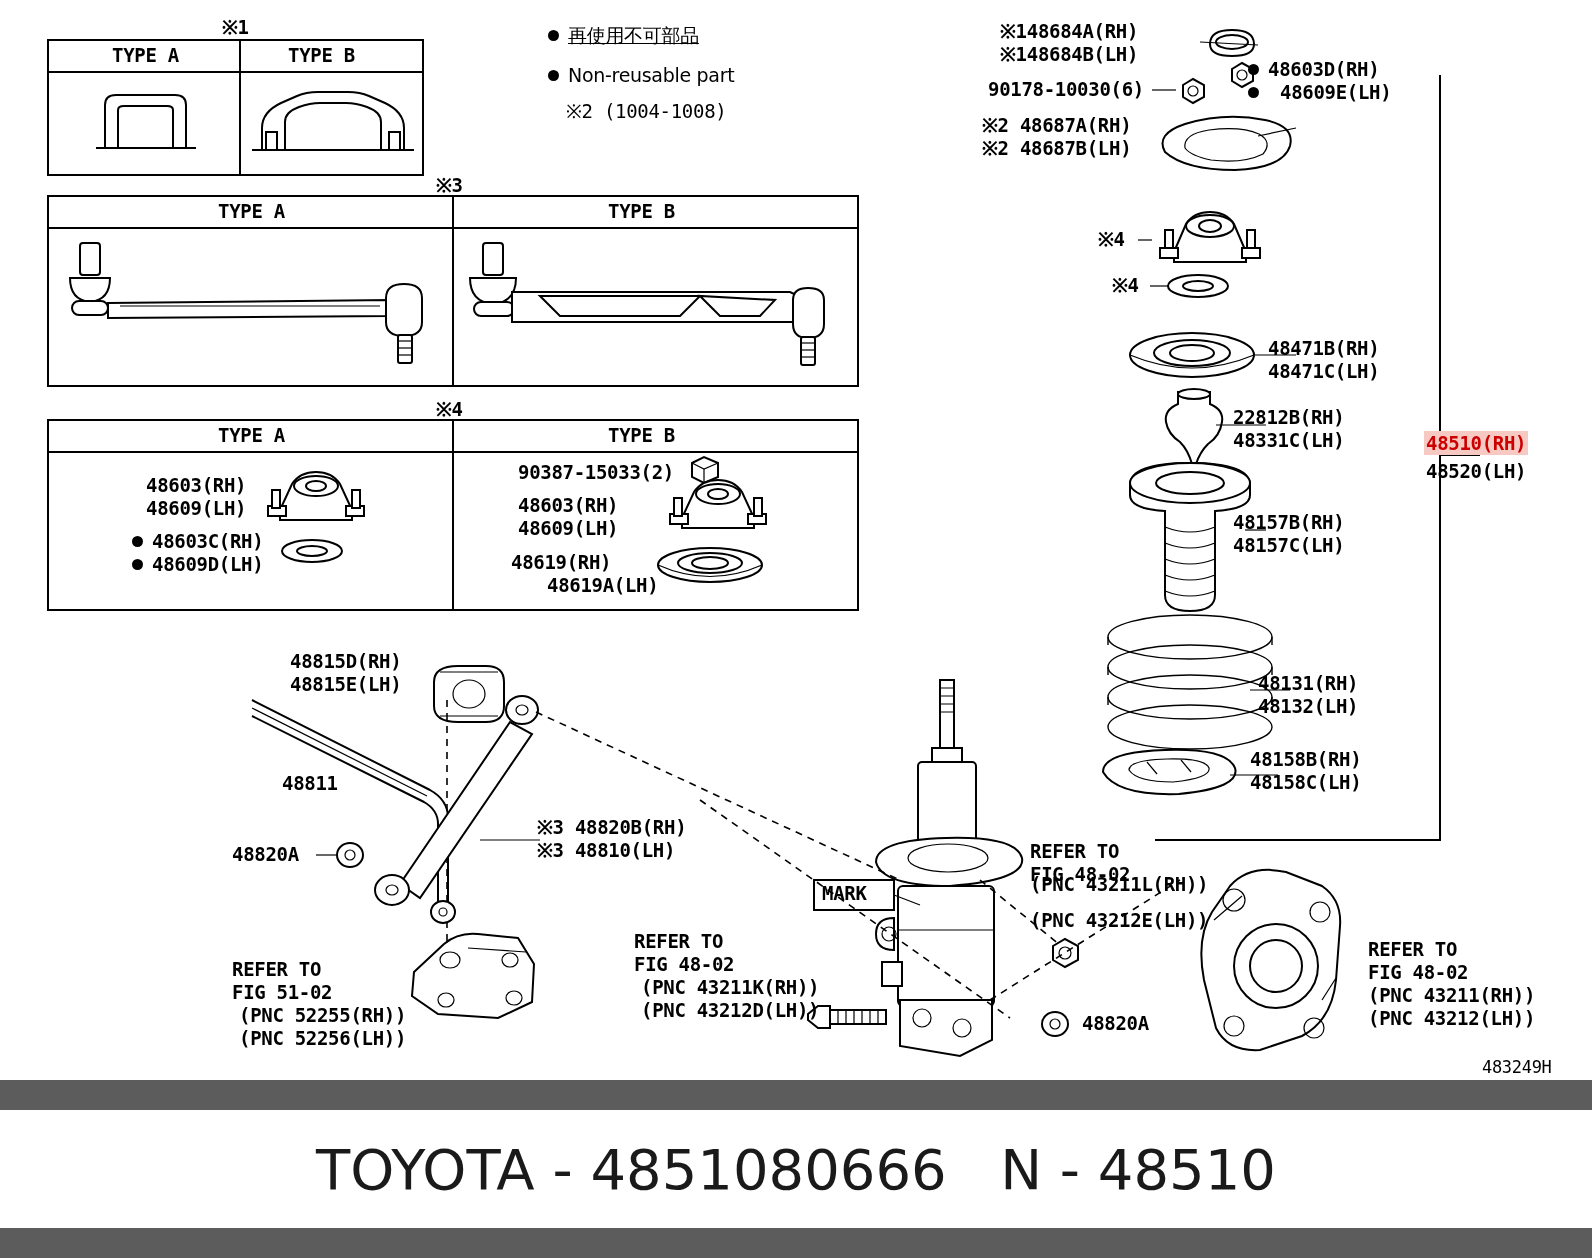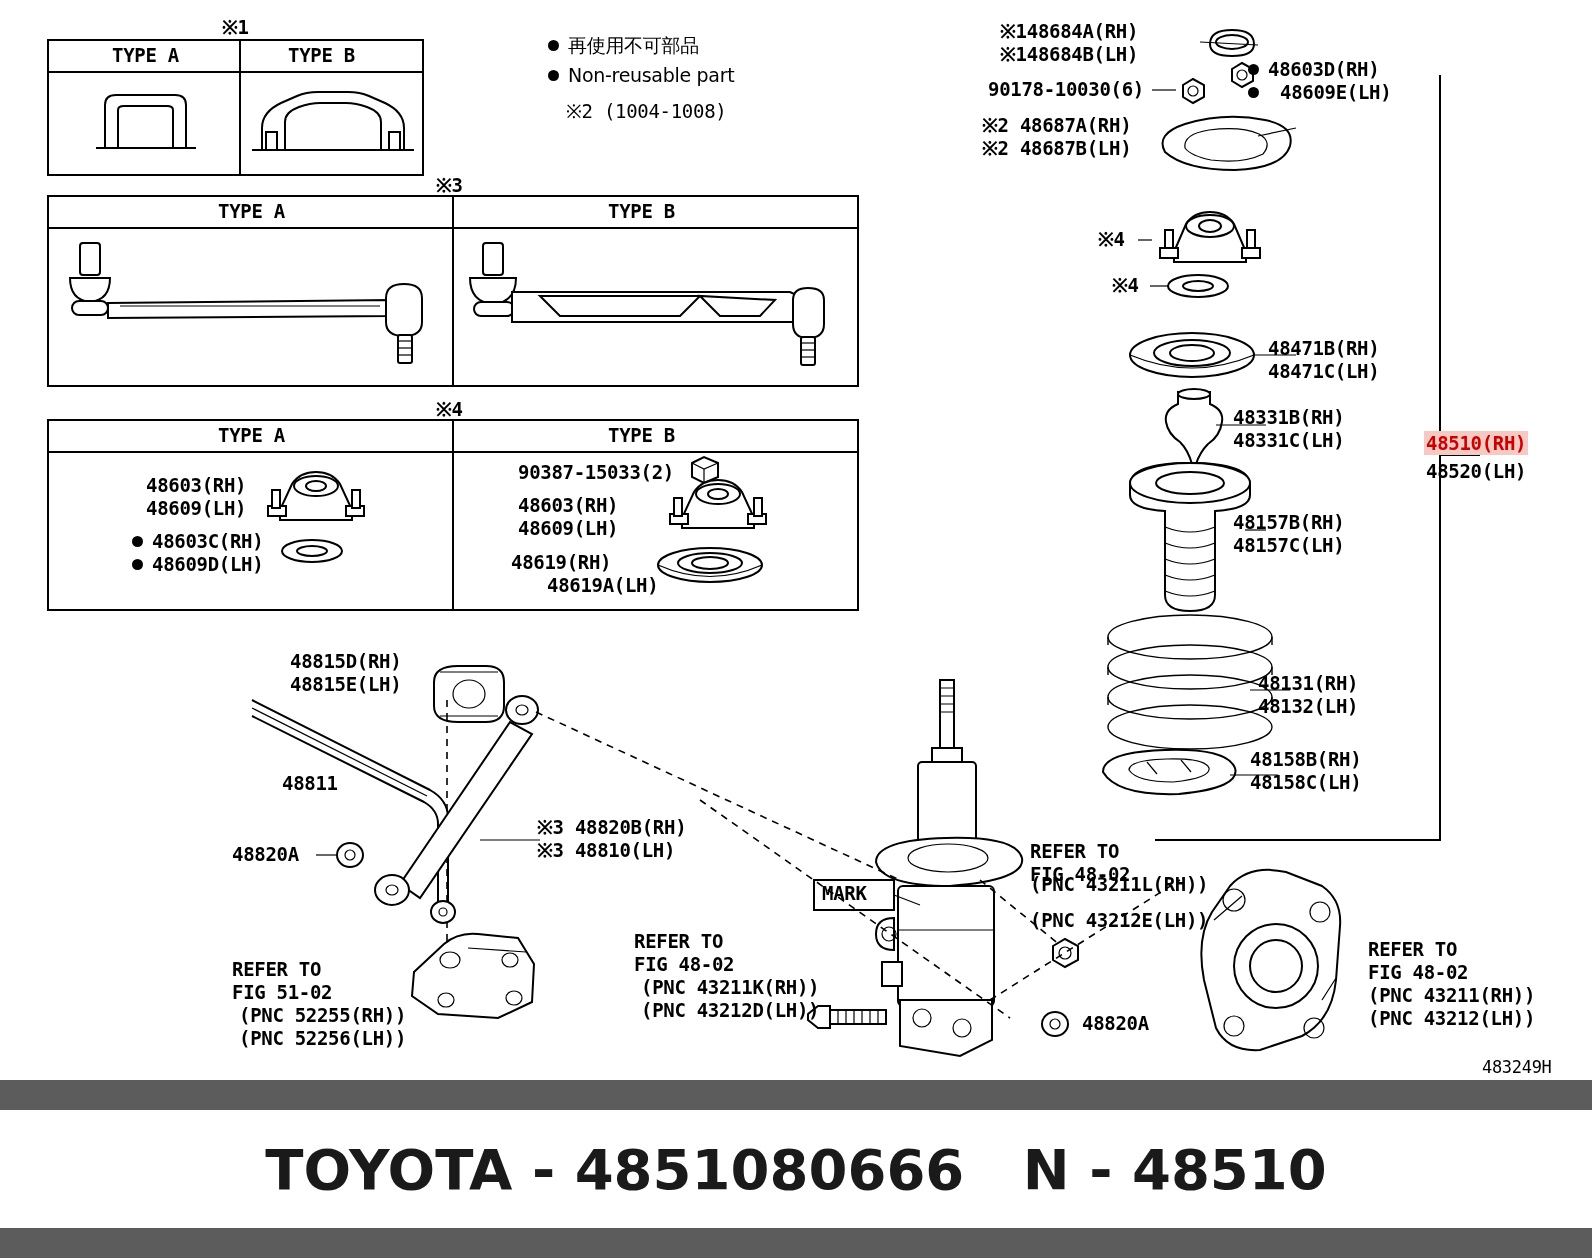--- a/index.html
+++ b/index.html
@@ -37,21 +37,20 @@
     position:absolute;left:0;top:1110px;width:1592px;height:118px;
     background:#ffffff;
     display:flex;align-items:center;justify-content:center;
   }
   .footer-text{
     font-family:"DejaVu Sans", sans-serif;
     font-size:56px;
     color:#1a1a1a;
     letter-spacing:0px;
     white-space:pre;
-    font-weight:bold;
   }
   .bullet{
     display:inline-block;width:11px;height:11px;border-radius:50%;
     background:#000;vertical-align:middle;margin-right:9px;
   }
   .row{display:flex;align-items:center;}
 </style>
 </head>
 <body>
 
@@ -360,21 +359,21 @@
     <span class="bullet"></span>
     <span class="lbl" style="position:static;">48609D(LH)</span>
   </div>
 
   <div class="lbl" style="left:518px;top:461px;">90387-15033(2)</div>
   <div class="lbl" style="left:518px;top:494px;">48603(RH)</div>
   <div class="lbl" style="left:518px;top:517px;">48609(LH)</div>
   <div class="lbl" style="left:511px;top:551px;">48619(RH)</div>
   <div class="lbl" style="left:511px;top:574px;margin-left:36px;">48619A(LH)</div>
 
-  <div class="row" style="position:absolute;left:548px;top:34px;">
+  <div class="row" style="position:absolute;left:548px;top:24px;text-decoration:underline;">
     <span class="bullet"></span>
     <span class="lbl jp" style="position:static;">再使用不可部品</span>
   </div>
   <div class="row" style="position:absolute;left:548px;top:64px;">
     <span class="bullet"></span>
     <span class="lbl jp" style="position:static;">Non-reusable part</span>
   </div>
   <div class="lbl normal" style="left:566px;top:100px;">※2 (1004-1008)</div>
 
   <div class="lbl" style="left:1000px;top:20px;">※148684A(RH)</div>
@@ -390,21 +389,21 @@
   </div>
   <div class="lbl" style="left:982px;top:114px;">※2 48687A(RH)</div>
   <div class="lbl" style="left:982px;top:137px;text-align:center;">※2 48687B(LH)</div>
 
   <div class="lbl" style="left:1098px;top:228px;">※4</div>
   <div class="lbl" style="left:1112px;top:274px;">※4</div>
 
   <div class="lbl" style="left:1268px;top:337px;">48471B(RH)</div>
   <div class="lbl" style="left:1268px;top:360px;">48471C(LH)</div>
 
-  <div class="lbl" style="left:1233px;top:406px;">48331B(RH)</div>
+  <div class="lbl" style="left:1233px;top:406px;">22812B(RH)</div>
   <div class="lbl" style="left:1233px;top:429px;">48331C(LH)</div>
 
   <div class="lbl" style="left:1233px;top:511px;">48157B(RH)</div>
   <div class="lbl" style="left:1233px;top:534px;">48157C(LH)</div>
 
   <div class="lbl" style="left:1258px;top:672px;">48131(RH)</div>
   <div class="lbl" style="left:1258px;top:695px;">48132(LH)</div>
 
   <div class="lbl" style="left:1250px;top:748px;">48158B(RH)</div>
   <div class="lbl" style="left:1250px;top:771px;">48158C(LH)</div>

